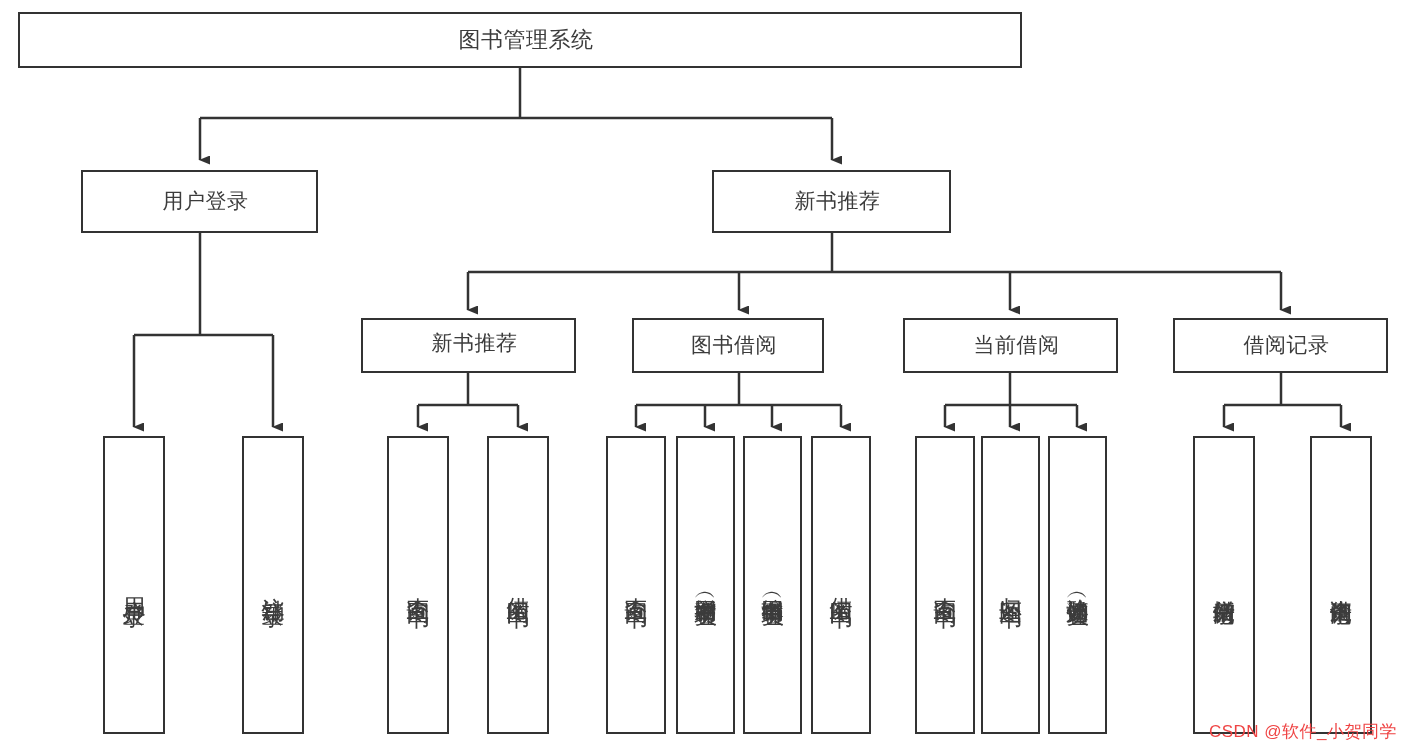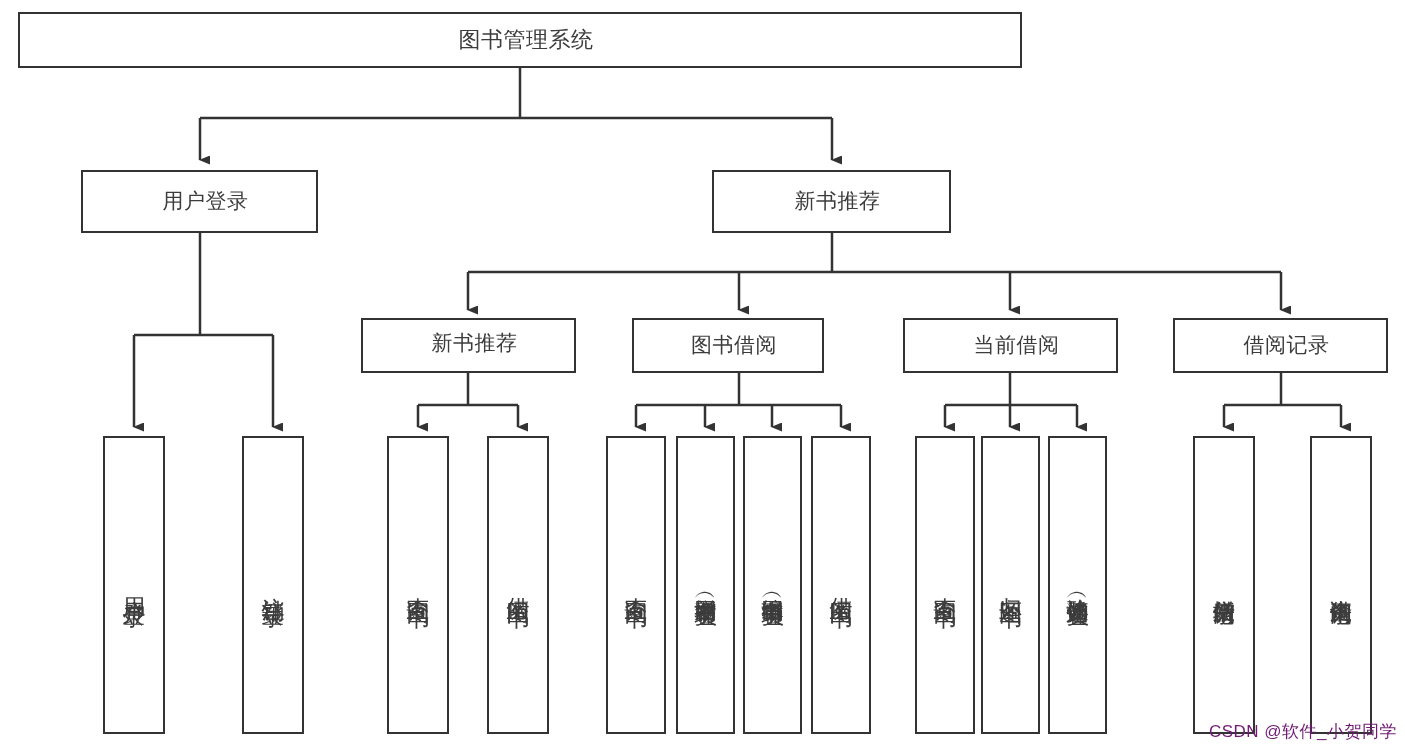--- a/index.html
+++ b/index.html
@@ -69,21 +69,21 @@
   }
   .node.vert.tall-text .node-label {
     font-size: 22px;
     letter-spacing: 1px;
   }
   #watermark {
     position: absolute;
     right: 8px;
     bottom: 4px;
     font-size: 17px;
-    color: #701a75;
+    color: #ef4444;
     letter-spacing: 0.5px;
     white-space: nowrap;
     user-select: none;
   }
 </style>
 </head>
 <body>
 
 <div id="diagram-root">
 

